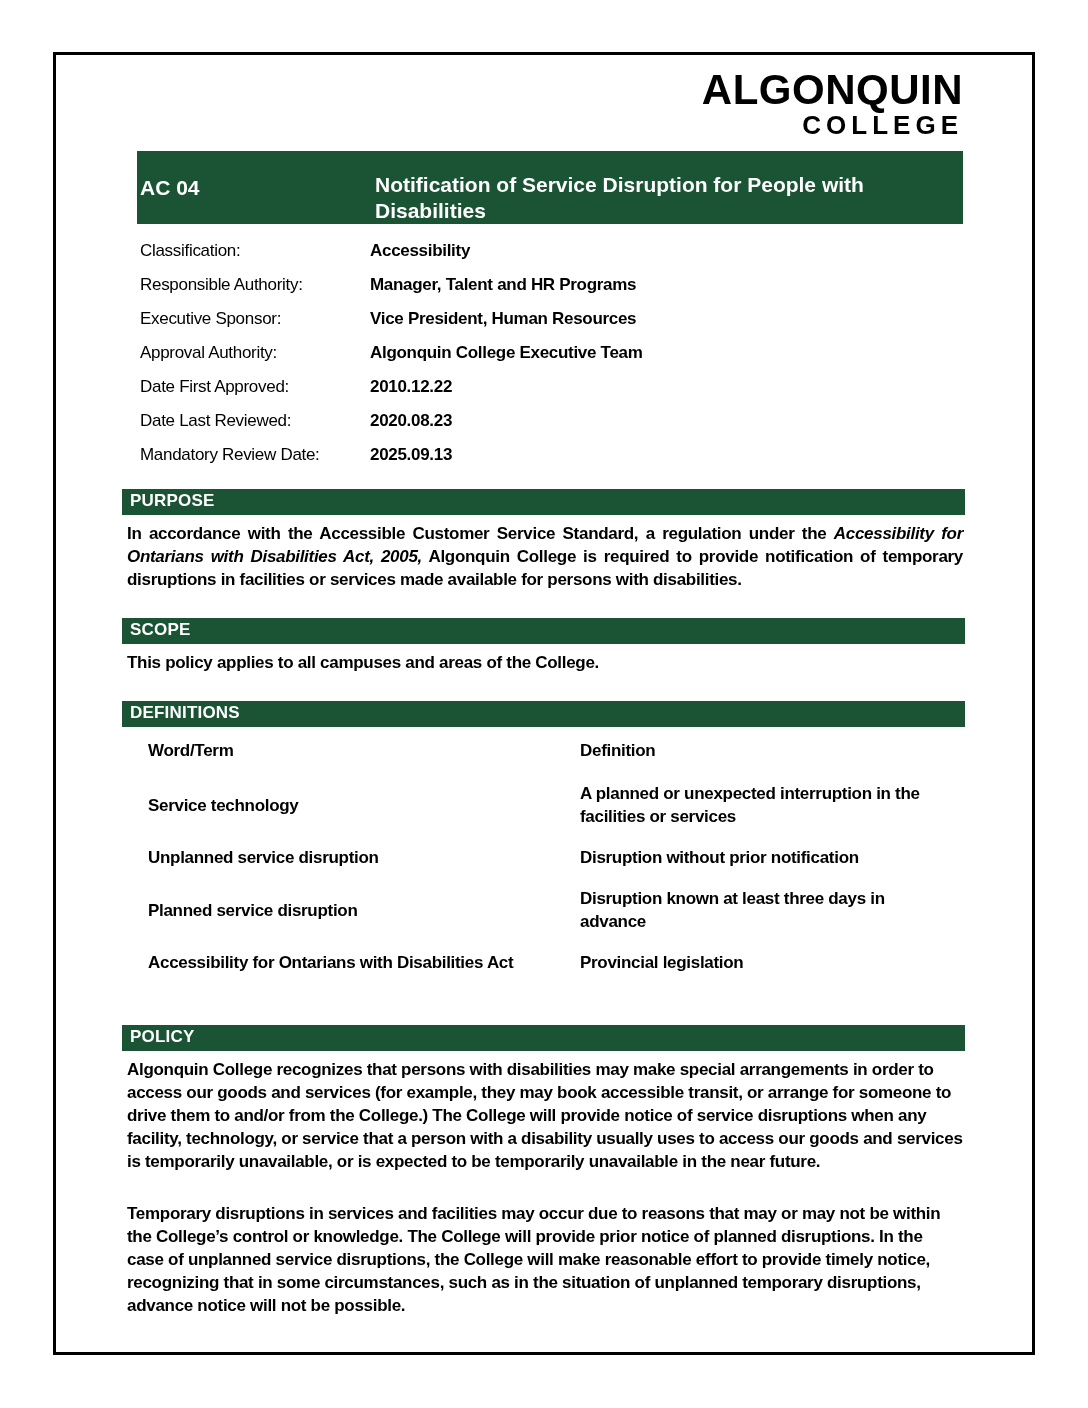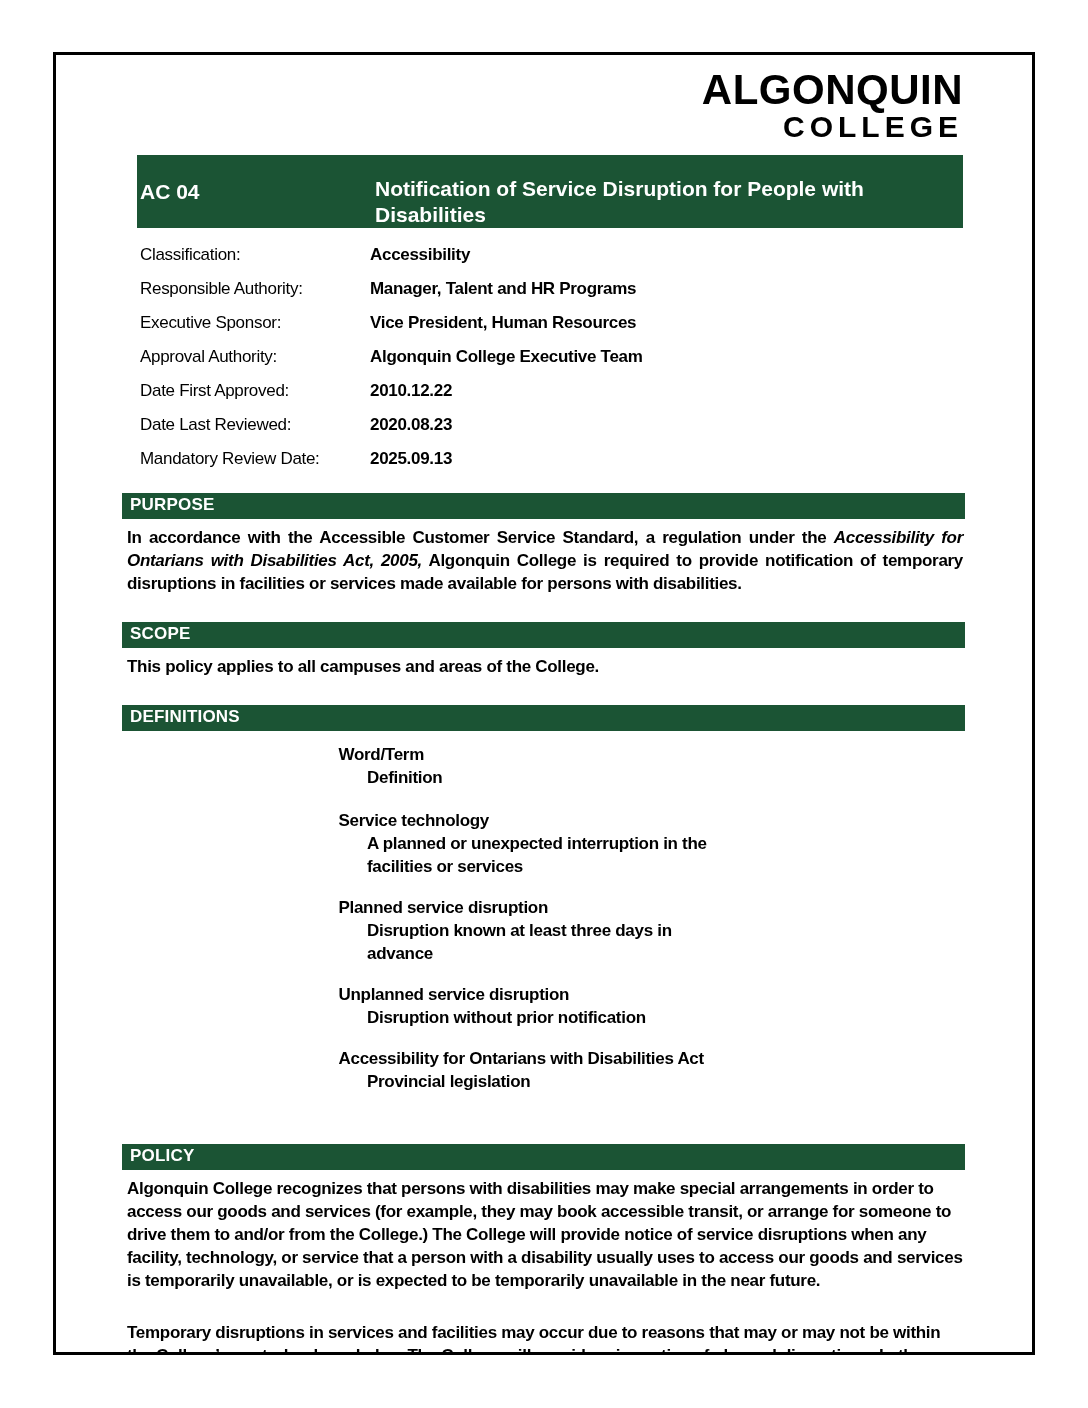--- a/index.html
+++ b/index.html
@@ -8,21 +8,21 @@
     background:#ffffff; color:#000;
     font-family:"Liberation Sans","DejaVu Sans",sans-serif;
   }
   .sheet {
     position:absolute; left:53px; top:52px; width:982px; height:1303px;
     border:3px solid #000; box-sizing:border-box; overflow:hidden;
   }
   
   .logo { margin:14px 69px 0 0; text-align:right; line-height:1; }
   .logo-line1 { font-size:42px; font-weight:700; letter-spacing:0.5px; }
-  .logo-line2 { font-size:30px; font-weight:900; letter-spacing:5px; margin-top:1px; }
+  .logo-line2 { font-size:26px; font-weight:900; letter-spacing:5px; margin-top:1px; }
   
   .policy-header {
     margin:13px 0 0 81px; width:826px; min-height:58px;
     background:#1B5434; color:#fff; display:flex; box-sizing:border-box;
   }
   .policy-code {
     width:238px; padding-left:3px; display:flex; align-items:center;
     font-size:21px; font-weight:700; box-sizing:border-box;
   }
   .policy-title {
@@ -45,21 +45,21 @@
   
   .para {
     margin:7px 0 0 71px; width:836px; font-size:17px; font-weight:700;
     letter-spacing:-0.3px; line-height:23px;
   }
   .para.justify { text-align:justify; }
   .para em { font-style:italic; }
   .policy-para + .policy-para { margin-top:29px; }
   
   .def-table { margin:12px 0 0 92px; width:813px; }
-  .def-row { display:flex; align-items:center; margin-bottom:18px;flex-direction:column; }
+  .def-row { display:flex; align-items:center; margin-bottom:18px; }
   .def-row.hdr { margin-bottom:20px; }
   .def-term { width:432px; font-size:17px; font-weight:700; letter-spacing:-0.3px; line-height:23px; }
   .def-def  { width:375px; font-size:17px; font-weight:700; letter-spacing:-0.3px; line-height:23px; }
 </style>
 </head>
 <body>
 
 <div class="sheet">
 
   <div class="logo">
@@ -113,26 +113,26 @@
   <div class="def-table" id="def-table">
     <div class="def-row hdr">
       <div class="def-term">Word/Term</div>
       <div class="def-def">Definition</div>
     </div>
   <div class="def-row">
         <div class="def-term">Service technology</div>
         <div class="def-def">A planned or unexpected interruption in the facilities or services</div>
       </div>
       <div class="def-row">
+        <div class="def-term">Unplanned service disruption</div>
+        <div class="def-def">Disruption without prior notification</div>
+      </div>
+      <div class="def-row">
         <div class="def-term">Planned service disruption</div>
         <div class="def-def">Disruption known at least three days in advance</div>
-      </div>
-      <div class="def-row">
-        <div class="def-term">Unplanned service disruption</div>
-        <div class="def-def">Disruption without prior notification</div>
       </div>
       <div class="def-row">
         <div class="def-term">Accessibility for Ontarians with Disabilities Act</div>
         <div class="def-def">Provincial legislation</div>
       </div>
     </div>
 
   <div class="bar policy-bar">POLICY</div>
   <div id="policy-paras">
       <p class="para policy-para">Algonquin College recognizes that persons with disabilities may make special arrangements in order to access our goods and services (for example, they may book accessible transit, or arrange for someone to drive them to and/or from the College.) The College will provide notice of service disruptions when any facility, technology, or service that a person with a disability usually uses to access our goods and services is temporarily unavailable, or is expected to be temporarily unavailable in the near future.</p>

